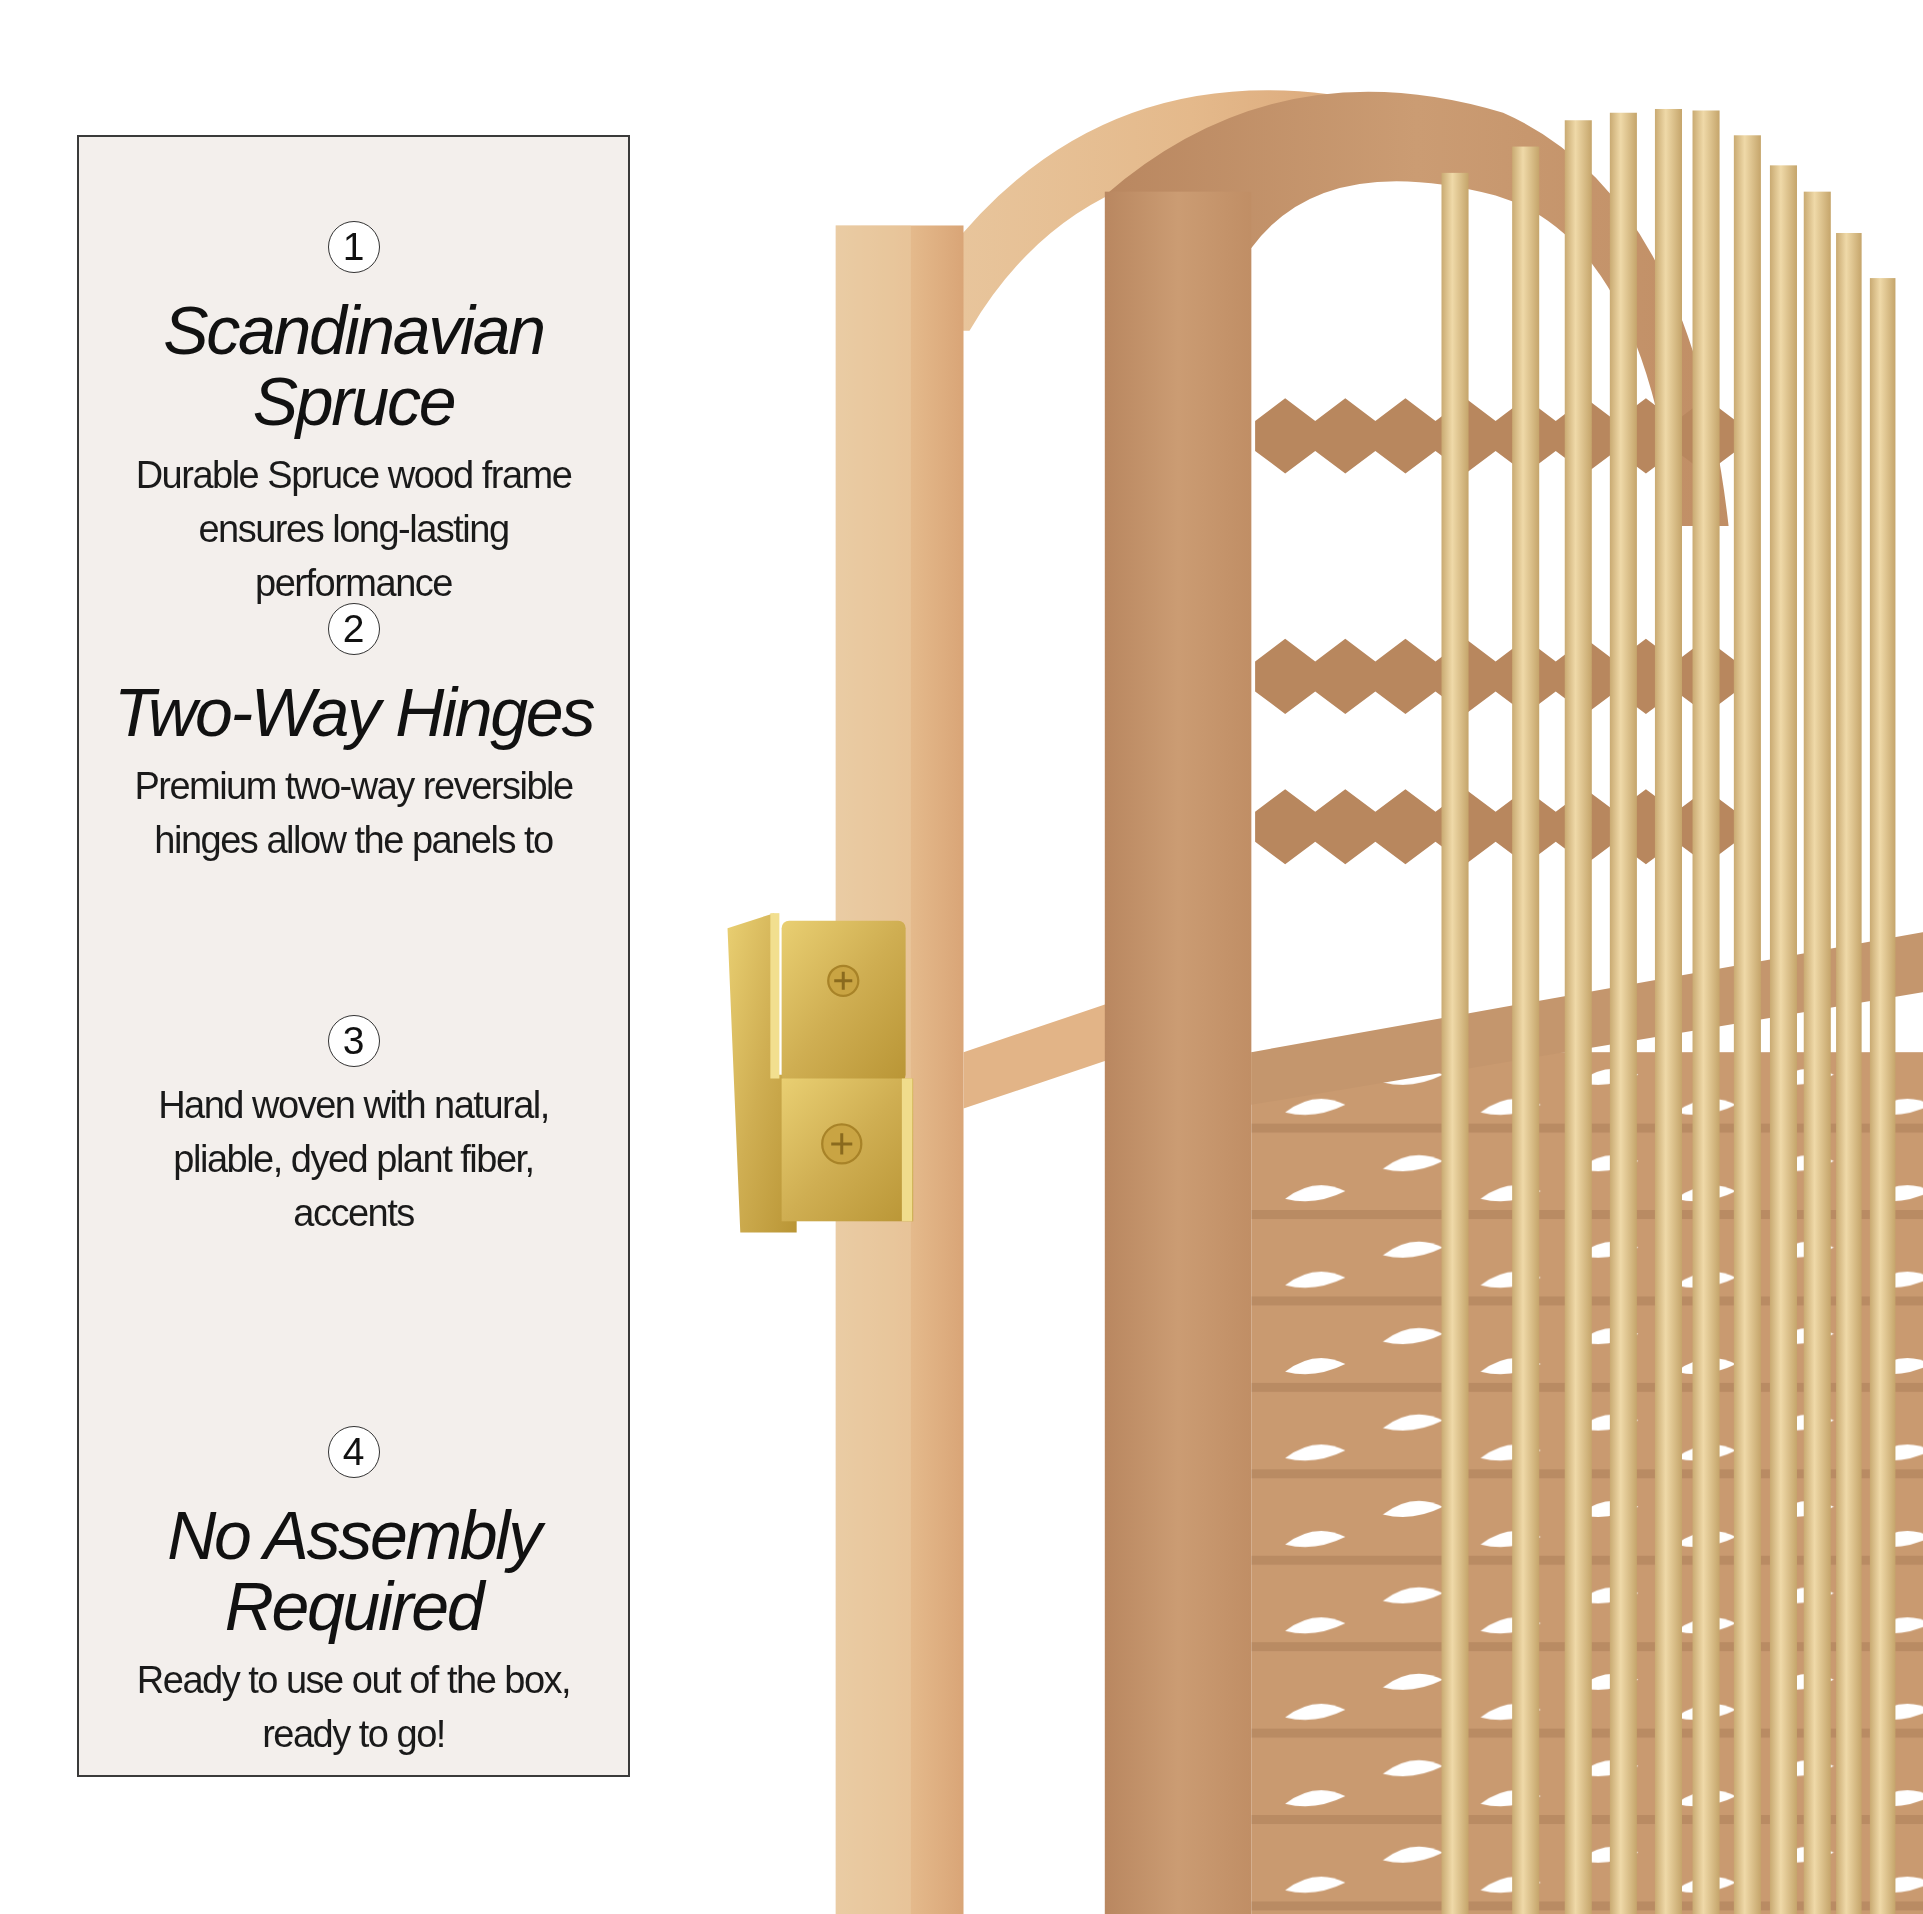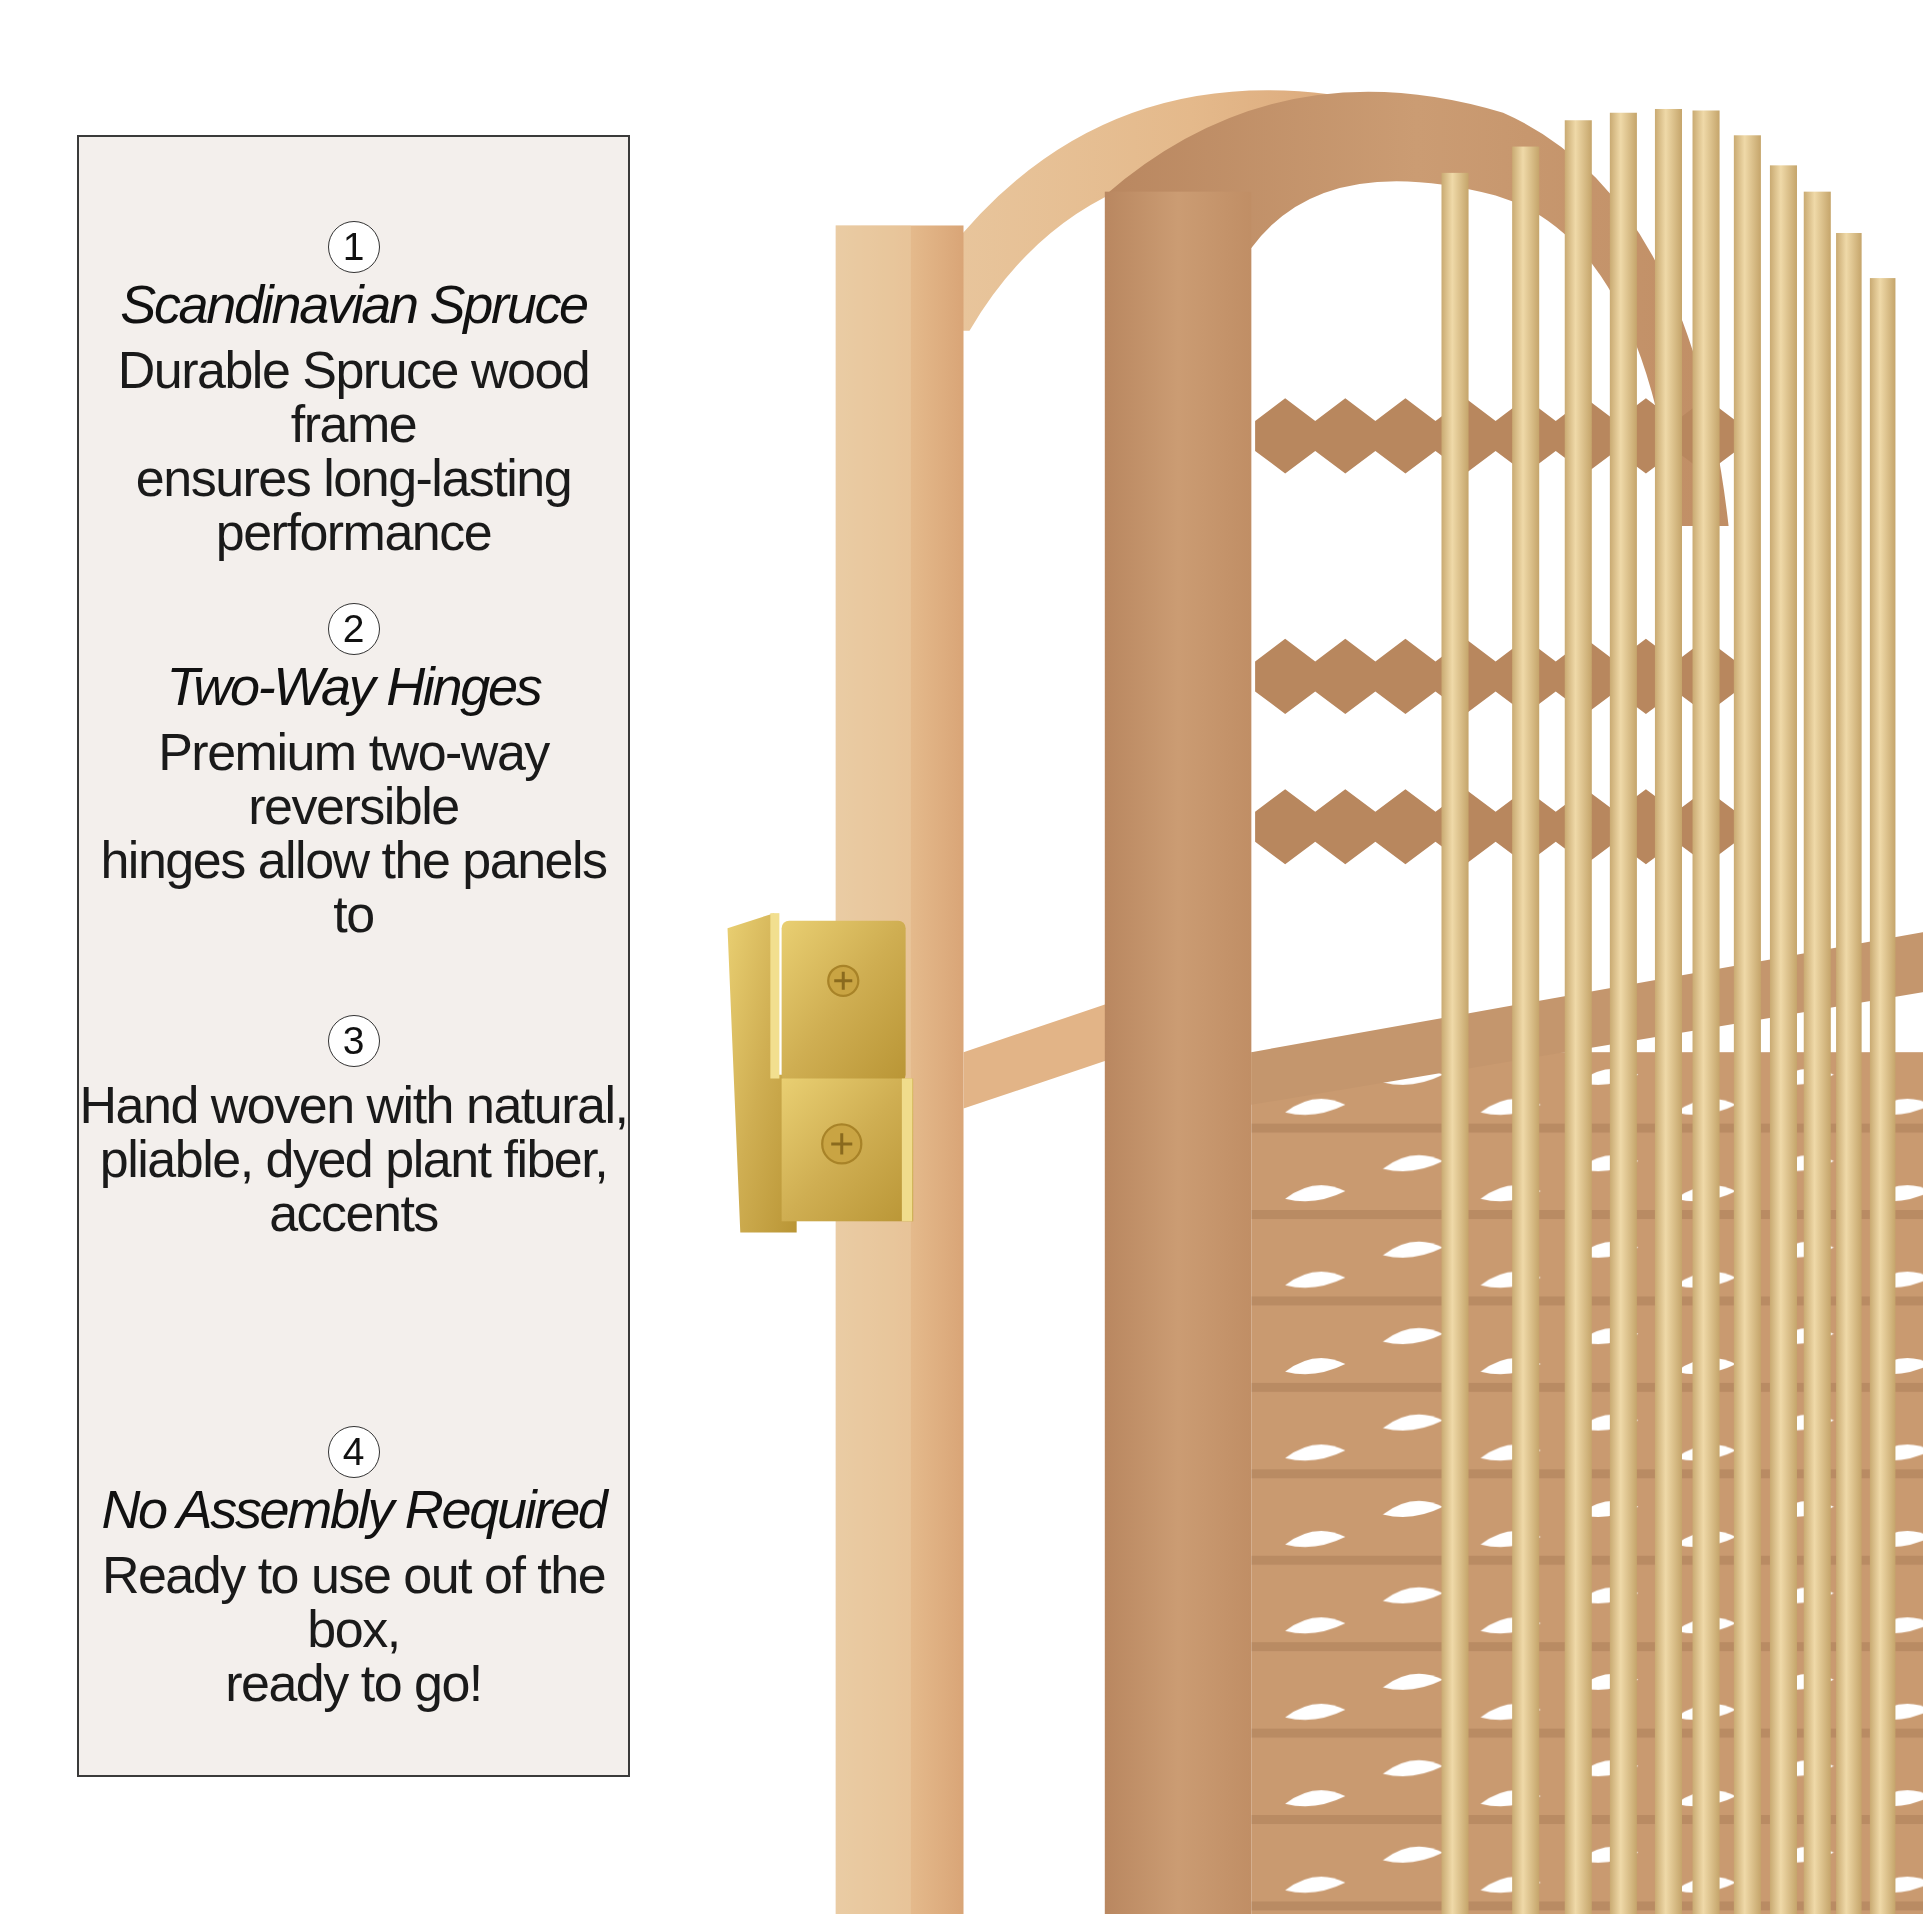--- a/index.html
+++ b/index.html
@@ -2,22 +2,22 @@
 <html style="font-size:12px"><head>
 <meta charset="utf-8">
 <style>
   html,body{margin:0;padding:0;background:#ffffff;}
   body{width:1924px;height:1915px;position:relative;overflow:hidden;font-family:"Liberation Sans","DejaVu Sans",sans-serif;}
   .stage{position:absolute;left:0;top:0;width:1924px;height:1915px;}
   .product{position:absolute;left:0;top:0;width:1924px;height:1915px;}
   .panel{position:absolute;left:77px;top:135px;width:553px;height:1642px;background:#f3efec;border:2.3px solid #3a3a3a;box-sizing:border-box;}
   .feature{position:absolute;left:0;width:100%;text-align:center;color:#111;}
   .num{display:inline-block;width:50px;height:50px;border:1.5px solid #333;border-radius:50%;background:#fff;font-size:39px;line-height:50px;color:#111;font-family:"Liberation Sans",sans-serif;}
-  .ftitle{font-style:italic;font-size:54px;letter-spacing:-2.3px;margin-top:3px;line-height:1.05;font-family:"Liberation Sans",sans-serif;}
-  .fdesc{font-size:52px;letter-spacing:-1.5px;line-height:54px;font-weight:300;color:#1a1a1a;margin-top:10.5px;font-family:"Liberation Sans",sans-serif;}
+  .ftitle{font-style:italic;font-size:68px;letter-spacing:-2.3px;margin-top:22px;line-height:1.05;font-family:"Liberation Sans",sans-serif;}
+  .fdesc{font-size:38px;letter-spacing:-1.5px;line-height:54px;font-weight:300;color:#1a1a1a;margin-top:10.5px;font-family:"Liberation Sans",sans-serif;}
   .fdesc span{display:block;}
 </style>
 </head>
 <body>
 
 <div class="stage">
 
   <svg class="product" viewBox="0 0 2560 2548" width="1924" height="1915">
     <defs>
       <linearGradient id="spruce" x1="0" x2="1" y1="0" y2="0">

